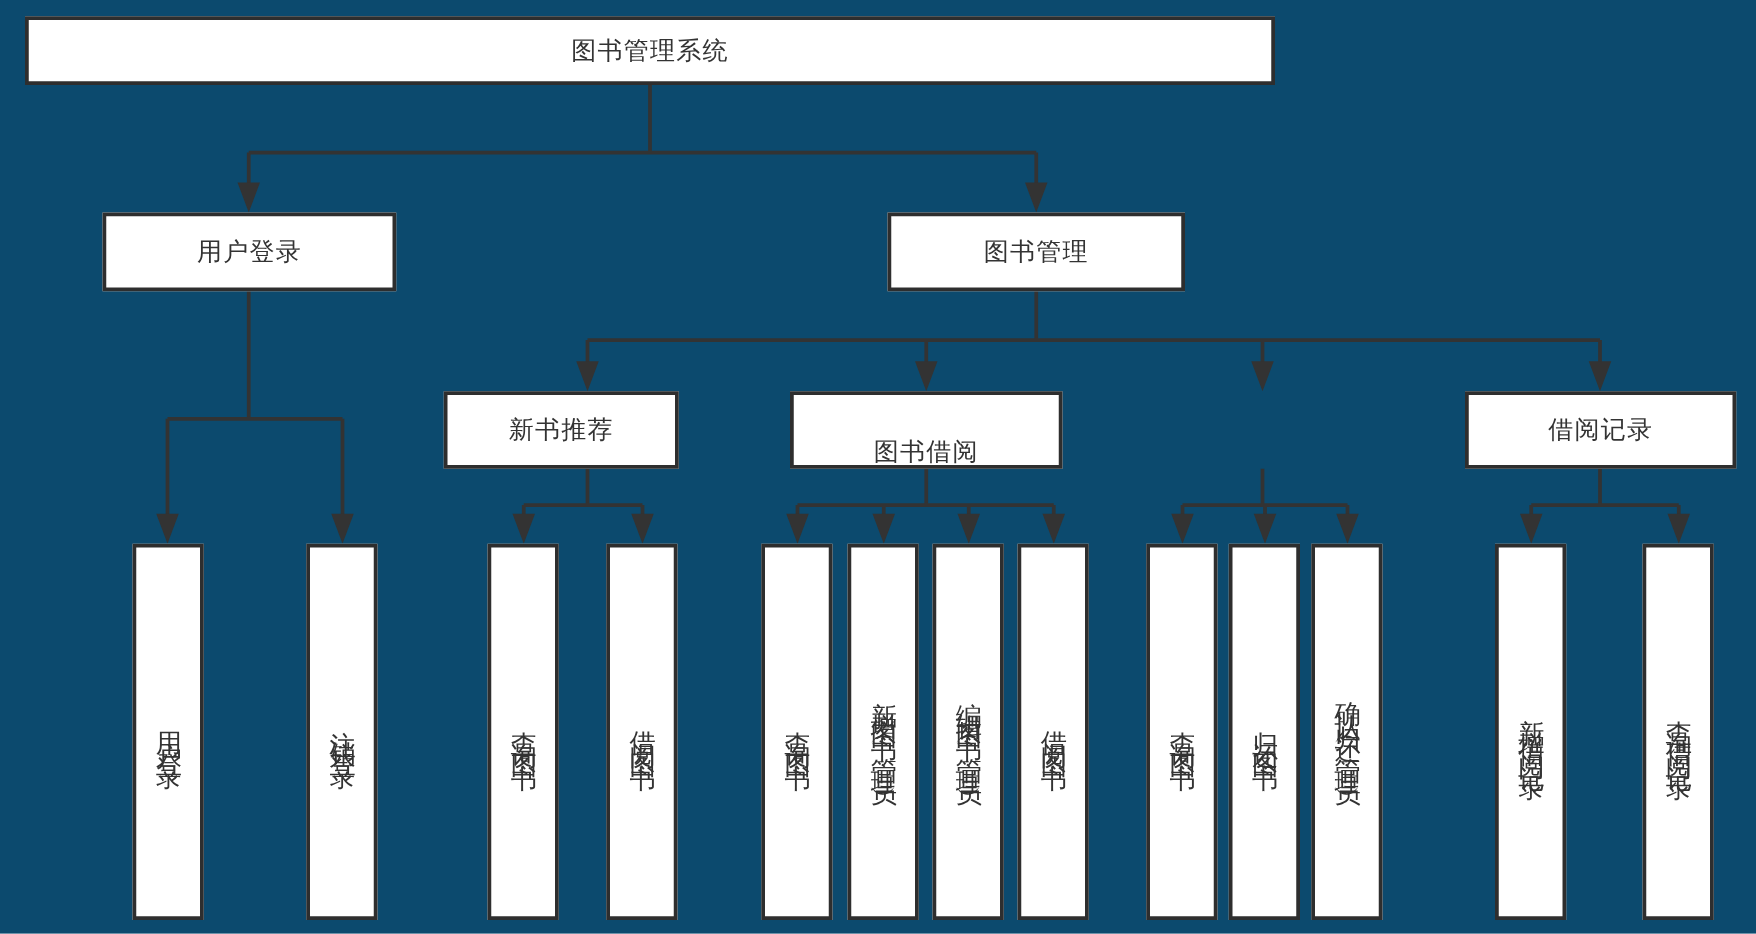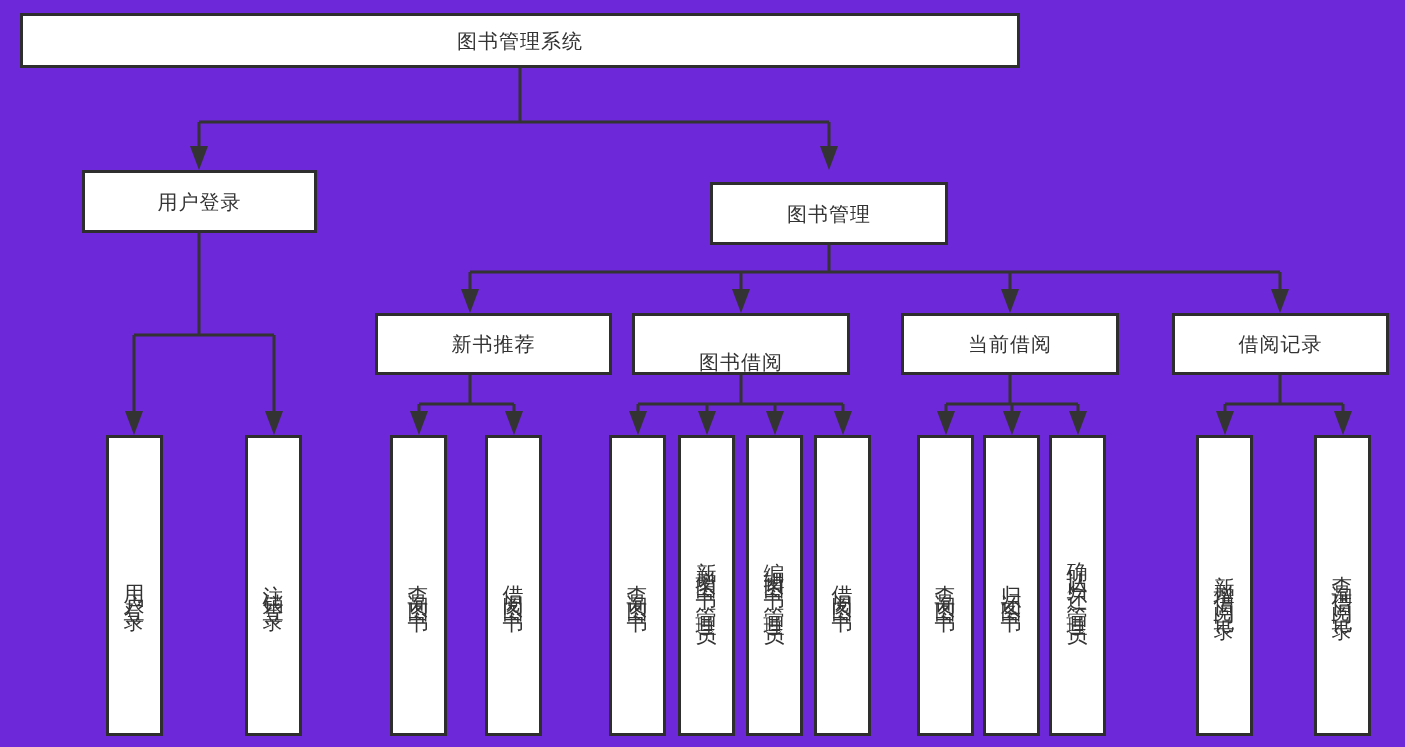--- a/index.html
+++ b/index.html
@@ -1,20 +1,20 @@
 <!DOCTYPE html>
 <html><head>
 <meta charset="utf-8">
 <style>
   html, body { margin: 0; padding: 0; background: #ffffff; }
   .canvas {
     position: relative;
     width: 1405px;
     height: 747px;
-    background: #6d28d9;
+    background: #0c4a6e;
     font-family: "Liberation Sans", "DejaVu Sans", sans-serif;
     overflow: hidden;
   }
   svg.connectors {
     position: absolute;
     left: 0; top: 0;
     width: 1405px; height: 747px;
   }
   .box {
     position: absolute;
@@ -73,32 +73,29 @@
          M1334 411 L1352 411 L1343 435 Z"></path>
   </svg>
 
   <div class="box" style="left:20px; top:13px; width:1000px; height:55px;">
     <span>图书管理系统</span>
   </div>
 
   <div class="box" style="left:82px; top:170px; width:235px; height:63px;">
     <span>用户登录</span>
   </div>
-  <div class="box" style="left:710px; top:170px; width:238px; height:63px;margin-top:12px;">
+  <div class="box" style="left:710px; top:170px; width:238px; height:63px;">
     <span>图书管理</span>
   </div>
 
-  <div class="box" style="left:375px; top:313px; width:237px; height:62px;">
+  <div class="box" style="left:355px; top:313px; width:188px; height:62px;">
     <span>新书推荐</span>
   </div>
   <div class="box" style="left:632px; top:313px; width:218px; height:62px;align-items:flex-end;">
     <span>图书借阅</span>
-  </div>
-  <div class="box" style="left:901px; top:313px; width:218px; height:62px;">
-    <span>当前借阅</span>
   </div>
   <div class="box" style="left:1172px; top:313px; width:217px; height:62px;">
     <span>借阅记录</span>
   </div>
 
   <div class="box vbox" style="left:106px; top:435px; width:57px; height:301px;">
     <span>用户登录</span>
   </div>
   <div class="box vbox" style="left:245px; top:435px; width:57px; height:301px;">
     <span>注销登录</span>

